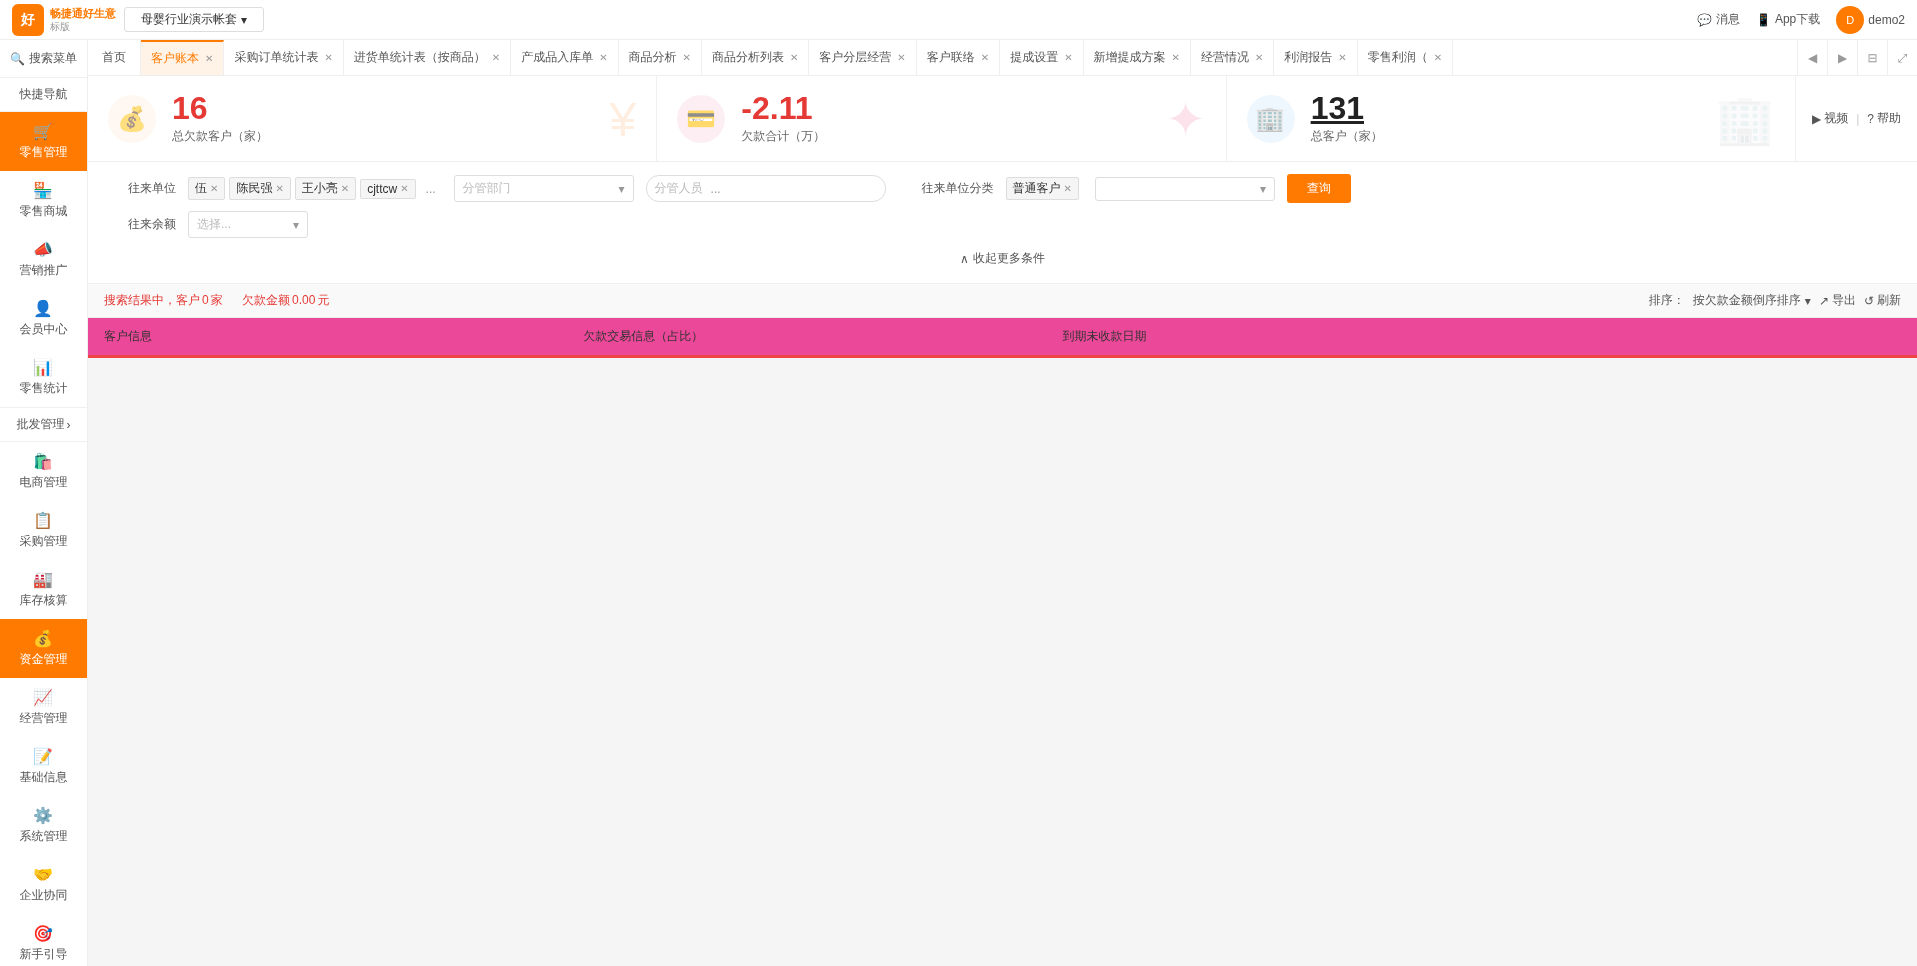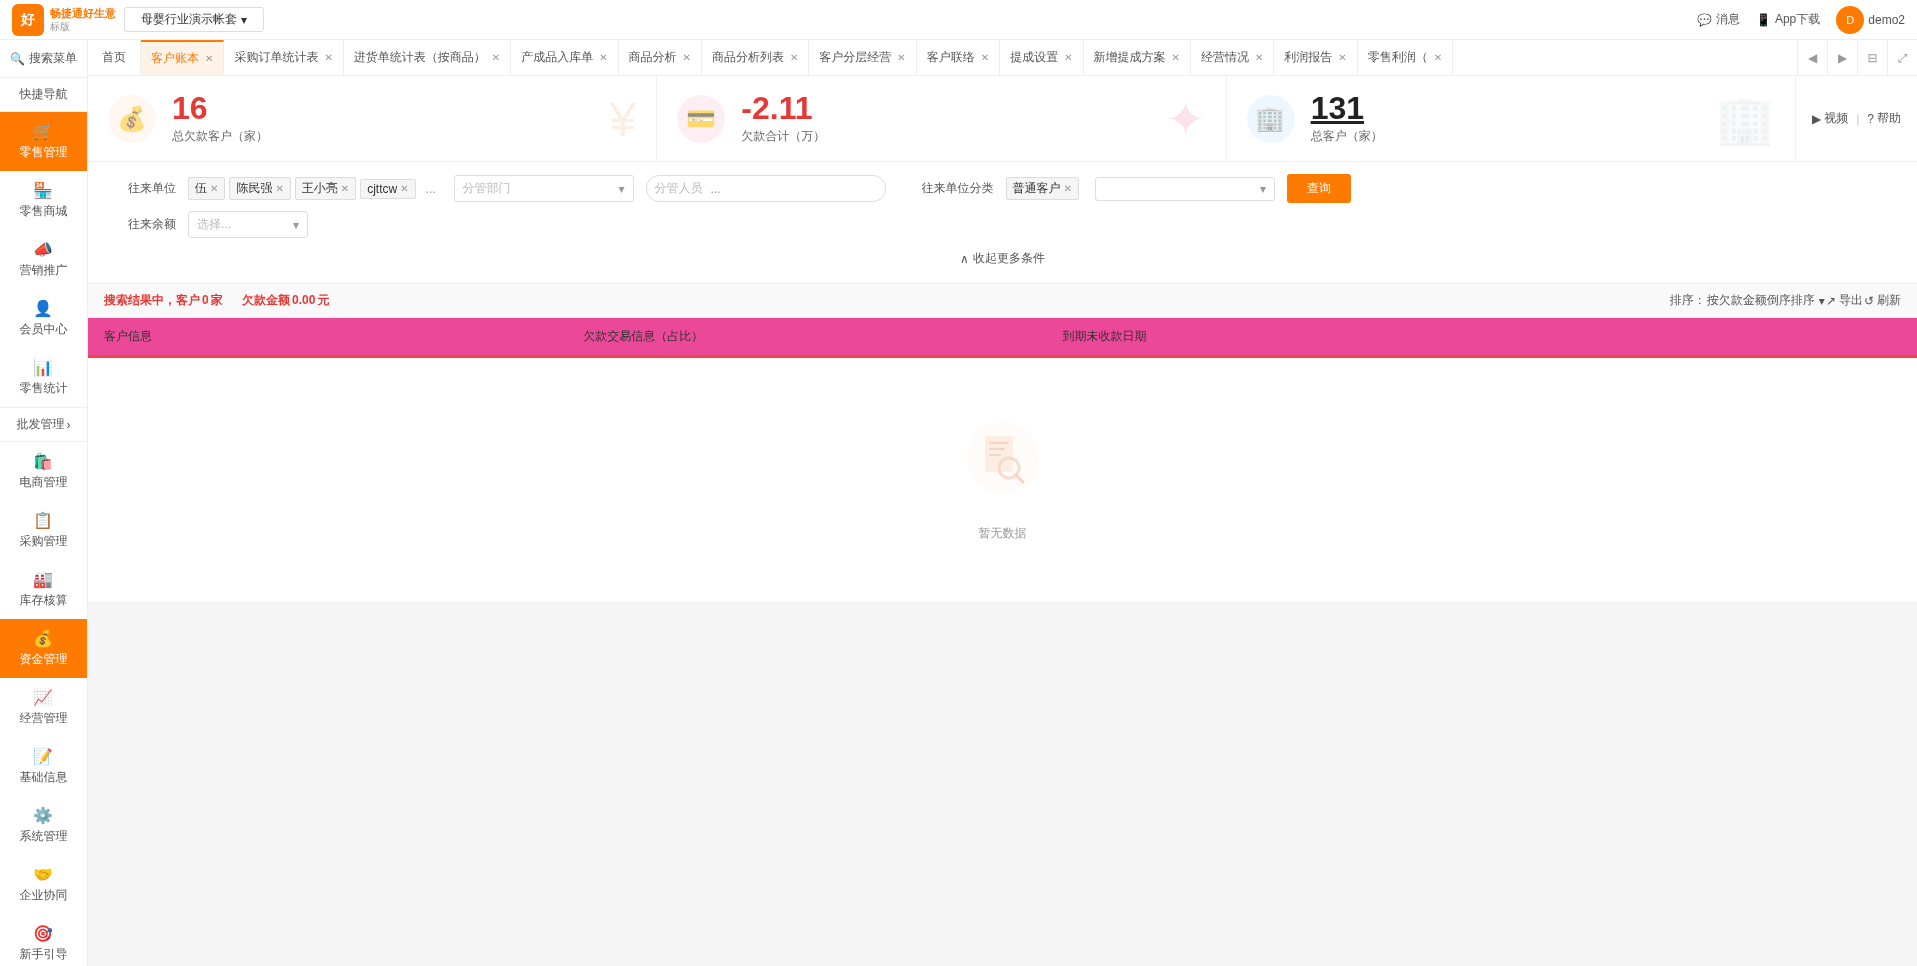--- a/index.html
+++ b/index.html
@@ -72,22 +72,22 @@
     .filter-select { display: flex; align-items: center; gap: 4px; border: 1px solid #ddd; border-radius: 3px; padding: 4px 8px; font-size: 12px; color: #555; cursor: pointer; min-width: 120px; }
     .filter-select-wide { min-width: 180px; }
     .filter-select .arrow { margin-left: auto; color: #999; }
     .collapse-btn { display: flex; align-items: center; gap: 4px; font-size: 12px; color: #555; cursor: pointer; padding: 4px 8px; }
     .filter-row-center { display: flex; justify-content: center; }
     .search-btn { background: #ff7a00; color: white; border: none; border-radius: 3px; padding: 6px 20px; font-size: 12px; cursor: pointer; }
 
     
     .result-bar { display: flex; align-items: center; padding: 8px 16px; background: #f9f9f9; border-bottom: 1px solid #eee; gap: 16px; }
     .result-text { font-size: 12px; color: #555; }
-    .result-text span { color: #e53935; font-weight: bold; }
-    .result-actions { margin-left: auto; display: flex; align-items: center; gap: 1px; }
+    .result-text span { color: #e53935; }
+    .result-actions { margin-left: auto; display: flex; align-items: center; gap: 8px; }
     .sort-label { font-size: 12px; color: #555; display: flex; align-items: center; gap: 4px; }
     .action-link { display: flex; align-items: center; gap: 3px; font-size: 12px; color: #555; cursor: pointer; }
 
     
     .table-area { background: #fff; }
     .table-header { display: grid; grid-template-columns: 2fr 2fr 2fr 1.5fr; border-bottom: 3px solid #ef4444; padding: 10px 16px; background: #ec4899; }
     .th { font-size: 12px; color: #333; font-weight: 500; }
 
     
     .empty-state { display: flex; flex-direction: column; align-items: center; justify-content: center; padding: 60px 0; }
@@ -395,32 +395,17 @@
         </div>
       </div>
 
       <div class="table-area">
         <div class="table-header">
           <div class="th">客户信息</div>
           <div class="th">欠款交易信息（占比）</div>
           <div class="th">到期未收款日期</div>
         </div>
 
-        <div class="empty-state">
-          <div class="empty-icon">
-            
-            <svg width="80" height="80" viewBox="0 0 80 80" fill="none" xmlns="http://www.w3.org/2000/svg">
-              <ellipse cx="40" cy="40" rx="36" ry="36" fill="#fde8d8" opacity="0.4"></ellipse>
-              <rect x="22" y="18" width="28" height="36" rx="3" fill="#f5c6a0" opacity="0.7"></rect>
-              <rect x="26" y="24" width="20" height="2" rx="1" fill="#e8956e"></rect>
-              <rect x="26" y="30" width="16" height="2" rx="1" fill="#e8956e"></rect>
-              <rect x="26" y="36" width="12" height="2" rx="1" fill="#e8956e"></rect>
-              <circle cx="46" cy="50" r="10" fill="none" stroke="#e8956e" stroke-width="3" opacity="0.8"></circle>
-              <line x1="53" y1="57" x2="60" y2="64" stroke="#e8956e" stroke-width="3" stroke-linecap="round"></line>
-            </svg>
-          </div>
-          <div class="empty-text">暂无数据</div>
-        </div>
       </div>
 
     </div>
   </div>
 </div>
 
 </body></html>

